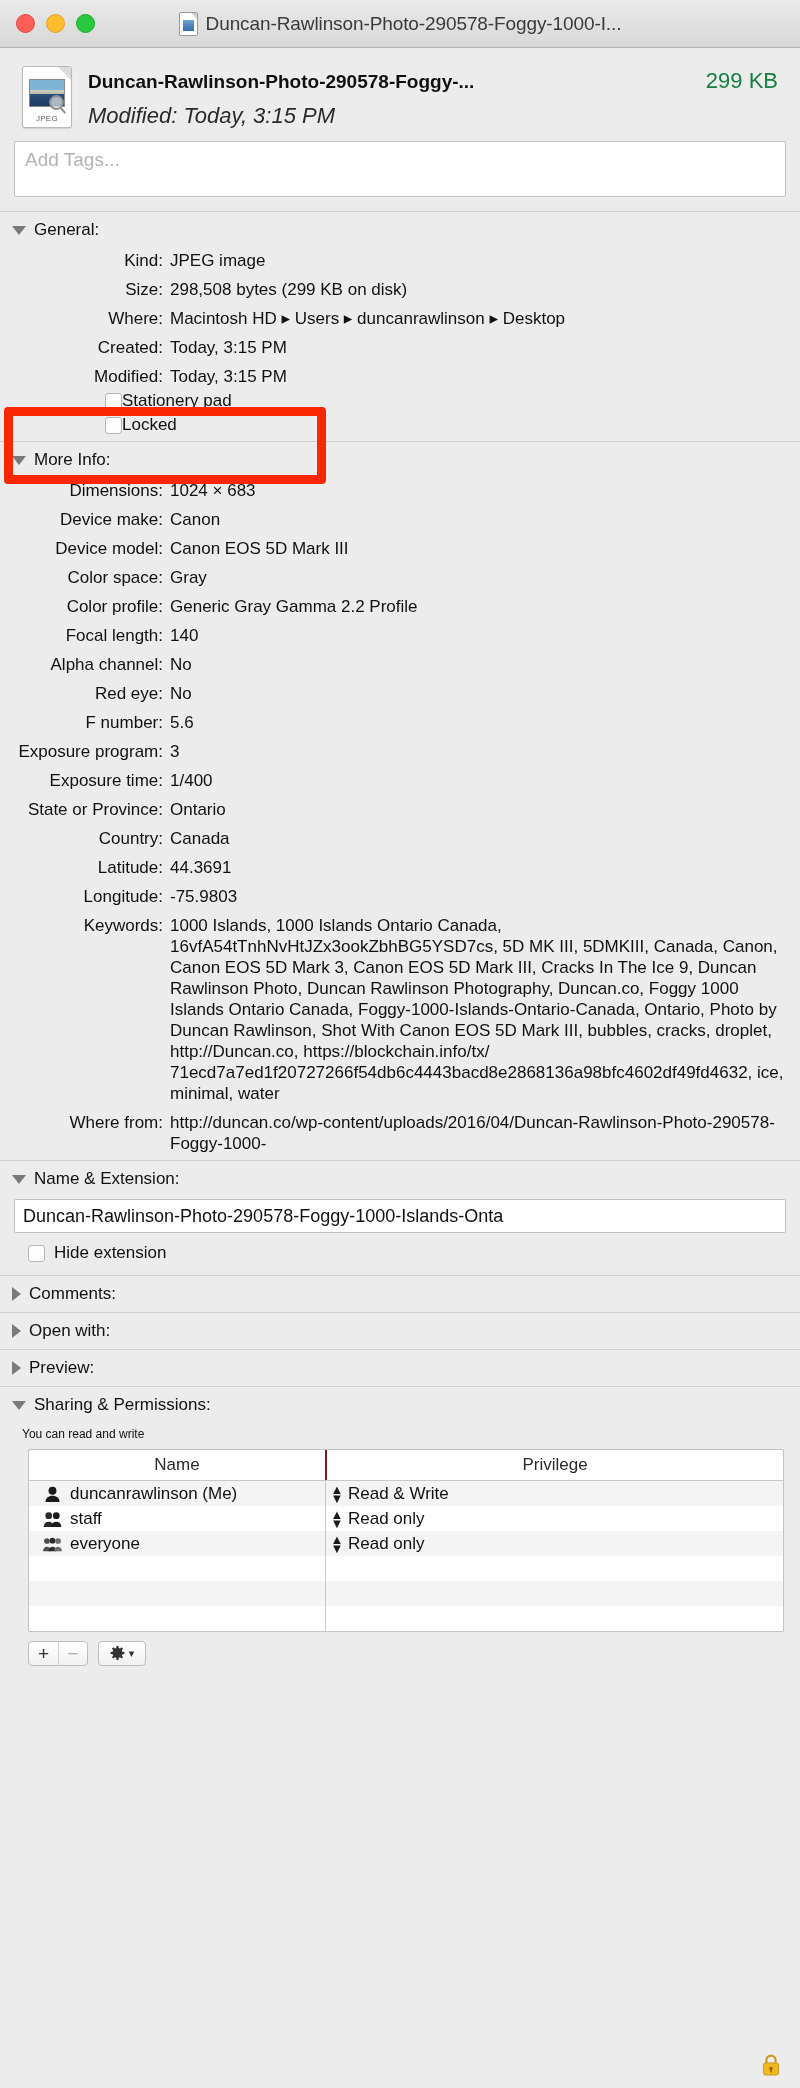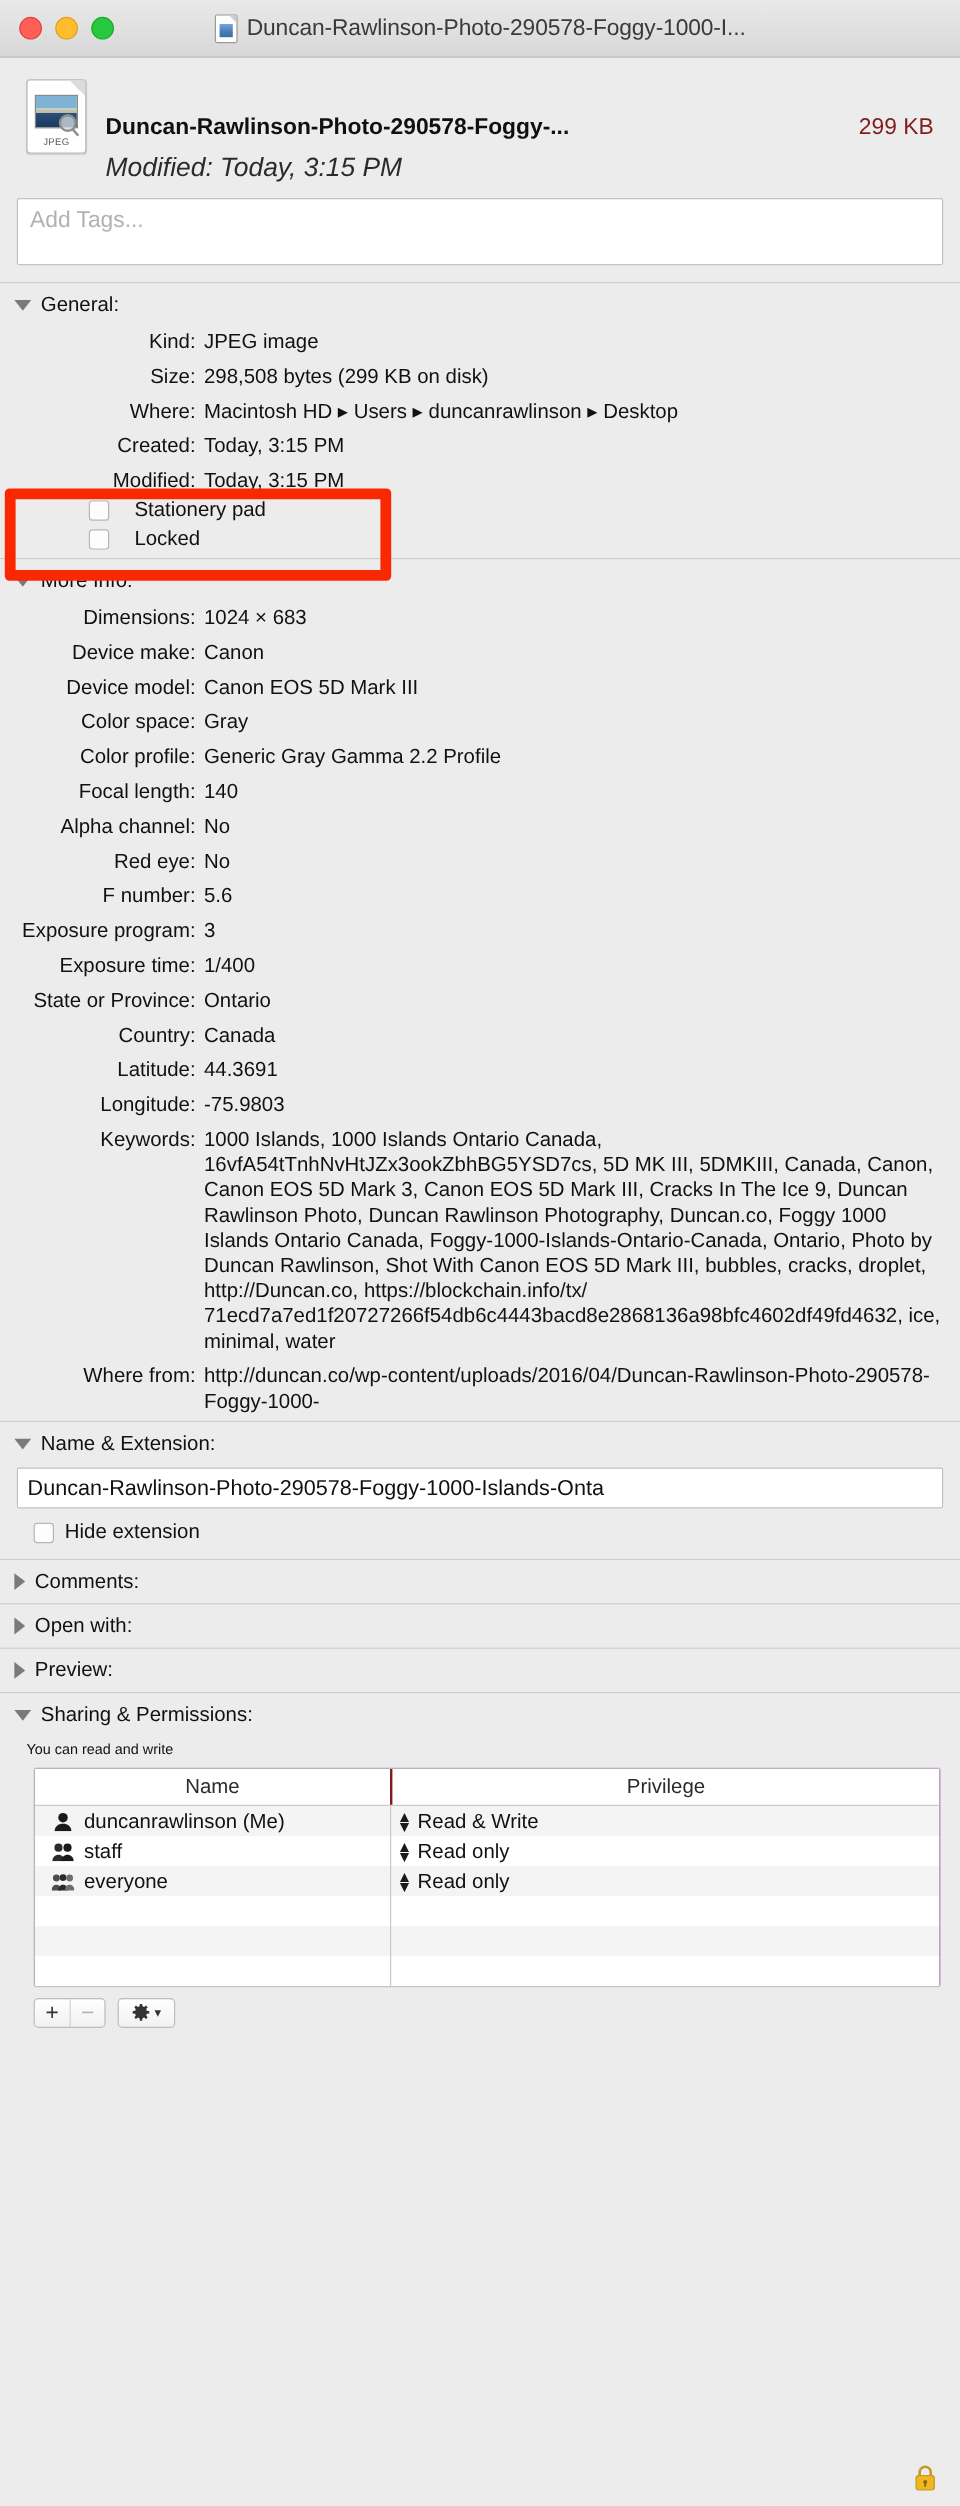--- a/index.html
+++ b/index.html
@@ -149,25 +149,24 @@
   .file-name {
     font-size: 19px;
     font-weight: bold;
     color: #101010;
     white-space: nowrap;
     overflow: hidden;
     flex: 1;
     min-width: 0;
   }
   .file-size {
-    font-size: 19px;
-    color: #7f1d1d;
+    font-size: 22px;
+    color: #15803d;
     white-space: nowrap;
     flex: none;
-    margin-top: 28px;
   }
   .file-modified {
     margin-top: 9px;
     font-size: 22px;
     color: #2b2b2b;
     font-style: italic;
   }
   .file-modified .lbl { color: #2b2b2b; }
 
   
@@ -224,22 +223,22 @@
     flex: none;
     text-align: right;
     padding-right: 7px;
     color: #111;
   }
   .ival { flex: 1; color: #111; word-wrap: break-word; }
 
   .check-row {
     display: flex;
     align-items: center;
-    gap: 21px;
-    padding-left: 74px;
+    gap: 0;
+    padding-left: 105px;
     margin-top: 4px;
     font-size: 17px;
     color: #111;
   }
   .cbox {
     width: 17px; height: 17px;
     border: 1px solid #b7b7b7;
     border-radius: 3px;
     background: #fdfdfd;
     flex: none;
@@ -289,21 +288,21 @@
   .sharing-note {
     font-size: 12px;
     color: #111;
     padding: 4px 0 8px 22px;
   }
   .perm-table-wrap { padding: 0 16px 0 28px; }
   .perm-table {
     width: 100%;
     border: 1px solid #c4c4c4;
     border-radius: 2px;
-    background: #a21caf;
+    background: #14b8a6;
     overflow: hidden;
   }
   .perm-head {
     display: flex;
     height: 31px;
     background: #fff;
     border-bottom: 1px solid #c9c9c9;
     font-size: 17px;
     color: #2b2b2b;
   }

